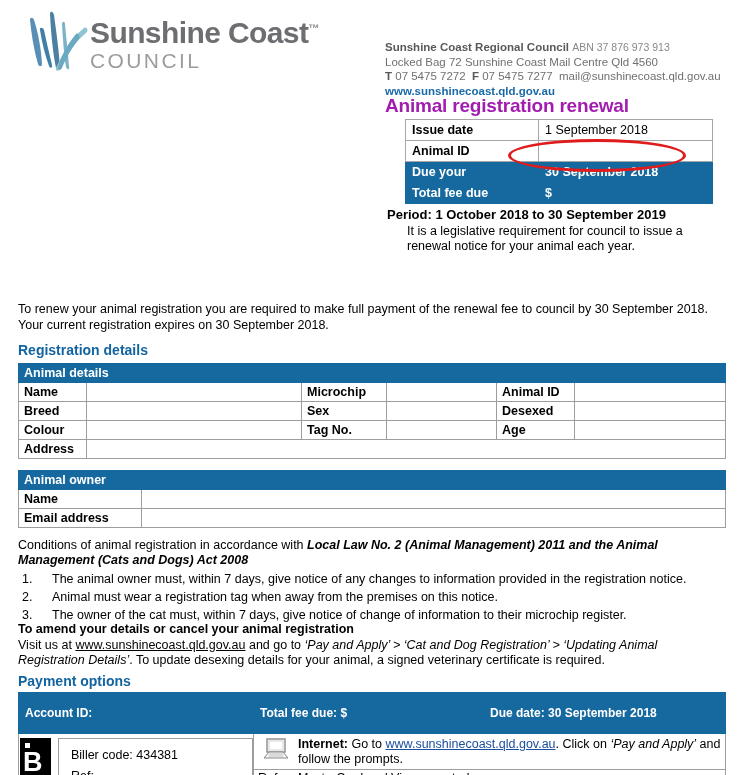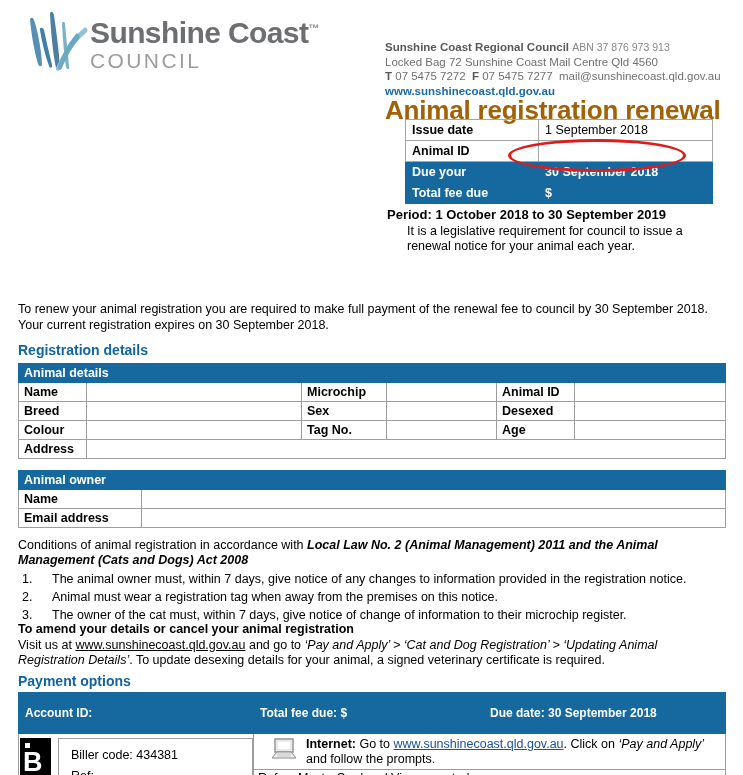--- a/index.html
+++ b/index.html
@@ -79,23 +79,23 @@
     color: #1a6aa8;
     font-weight: bold;
     font-size: 11.5px;
   }
 
   
   .doc-title {
     position: absolute;
     left: 385px;
     top: 95px;
-    font-size: 26px;
-    font-weight: bold;
-    color: #a16207;
+    font-size: 19px;
+    font-weight: bold;
+    color: #a21caf;
     letter-spacing: -0.2px;
   }
 
   
   .summary {
     position: absolute;
     left: 385px;
     top: 119px;
     width: 308px;
     border-collapse: collapse;
@@ -295,21 +295,21 @@
     padding: 6px 0 0 12px;
     box-sizing: border-box;
     font-size: 12.5px;
     line-height: 21px;
   }
 
   .right-cell { padding: 0 !important; }
   .pay-row {
     display: flex;
     align-items: flex-start;
-    padding: 3px 4px 2px 8px;
+    padding: 3px 4px 2px 0;
     border-bottom: 1px solid #9d9d9d;
   }
   .pay-row:last-child { border-bottom: none; }
   .pay-icon {
     flex: 0 0 auto;
     width: 44px;
     text-align: center;
     padding-top: 1px;
   }
   .pay-body { flex: 1 1 auto; font-size: 12.5px; line-height: 15px; }

